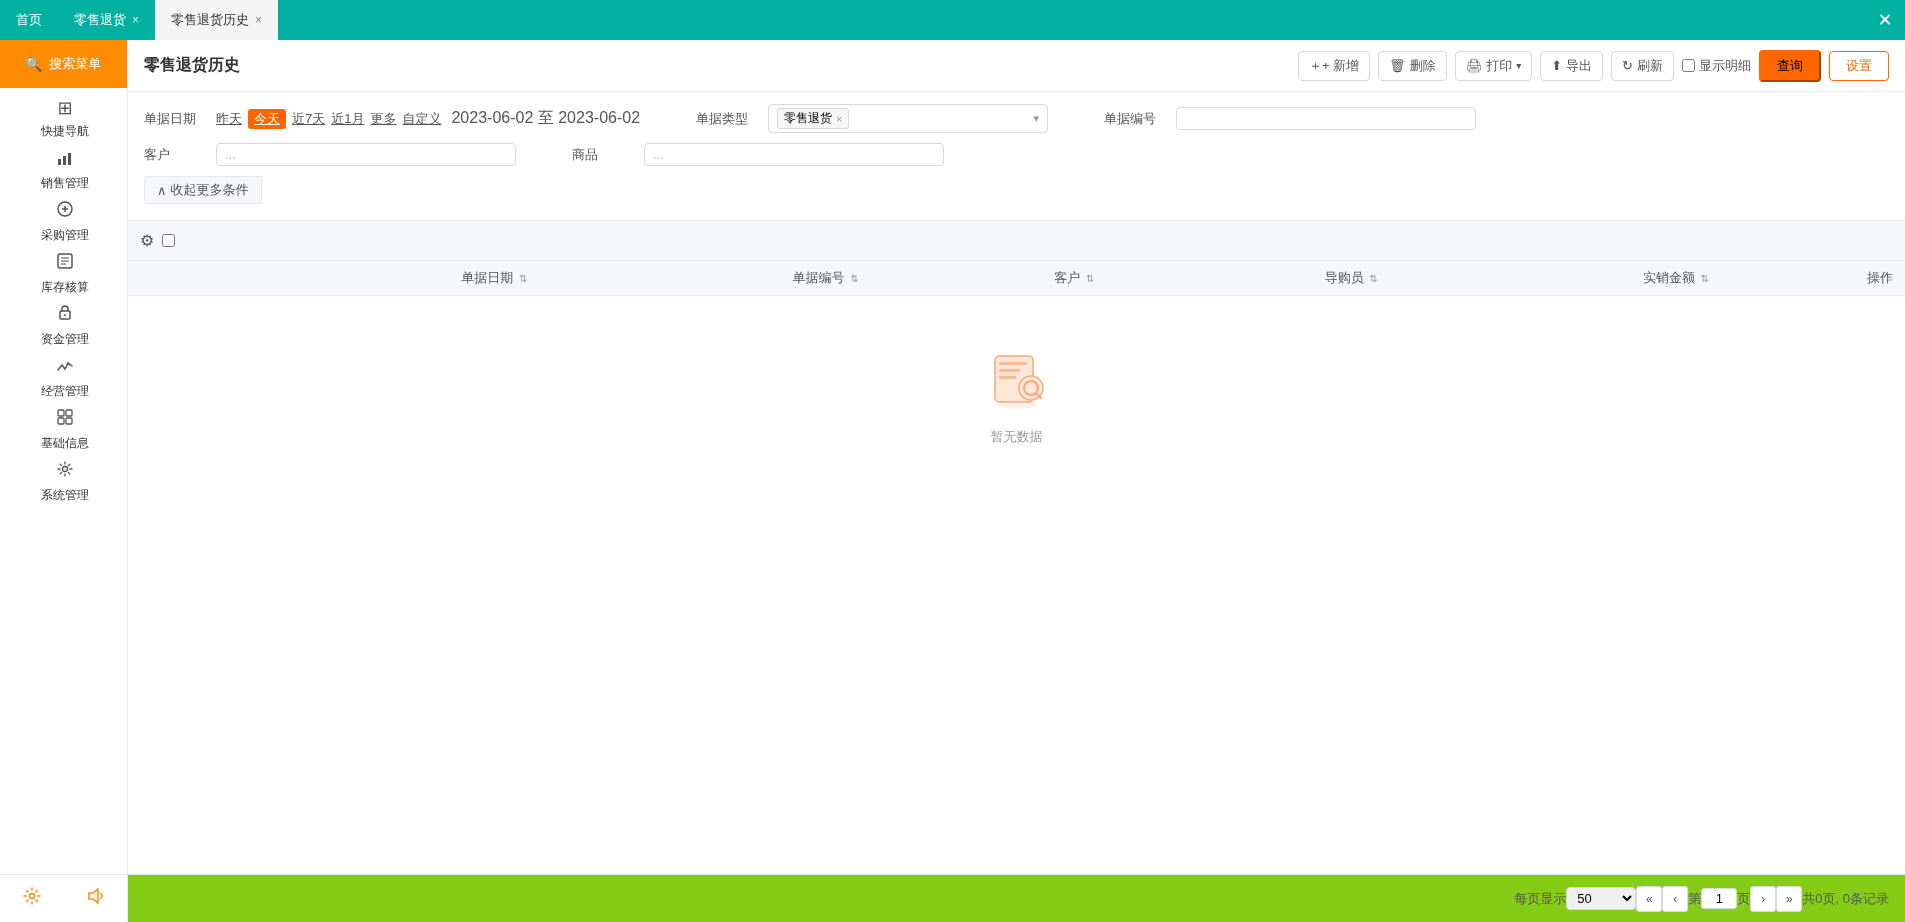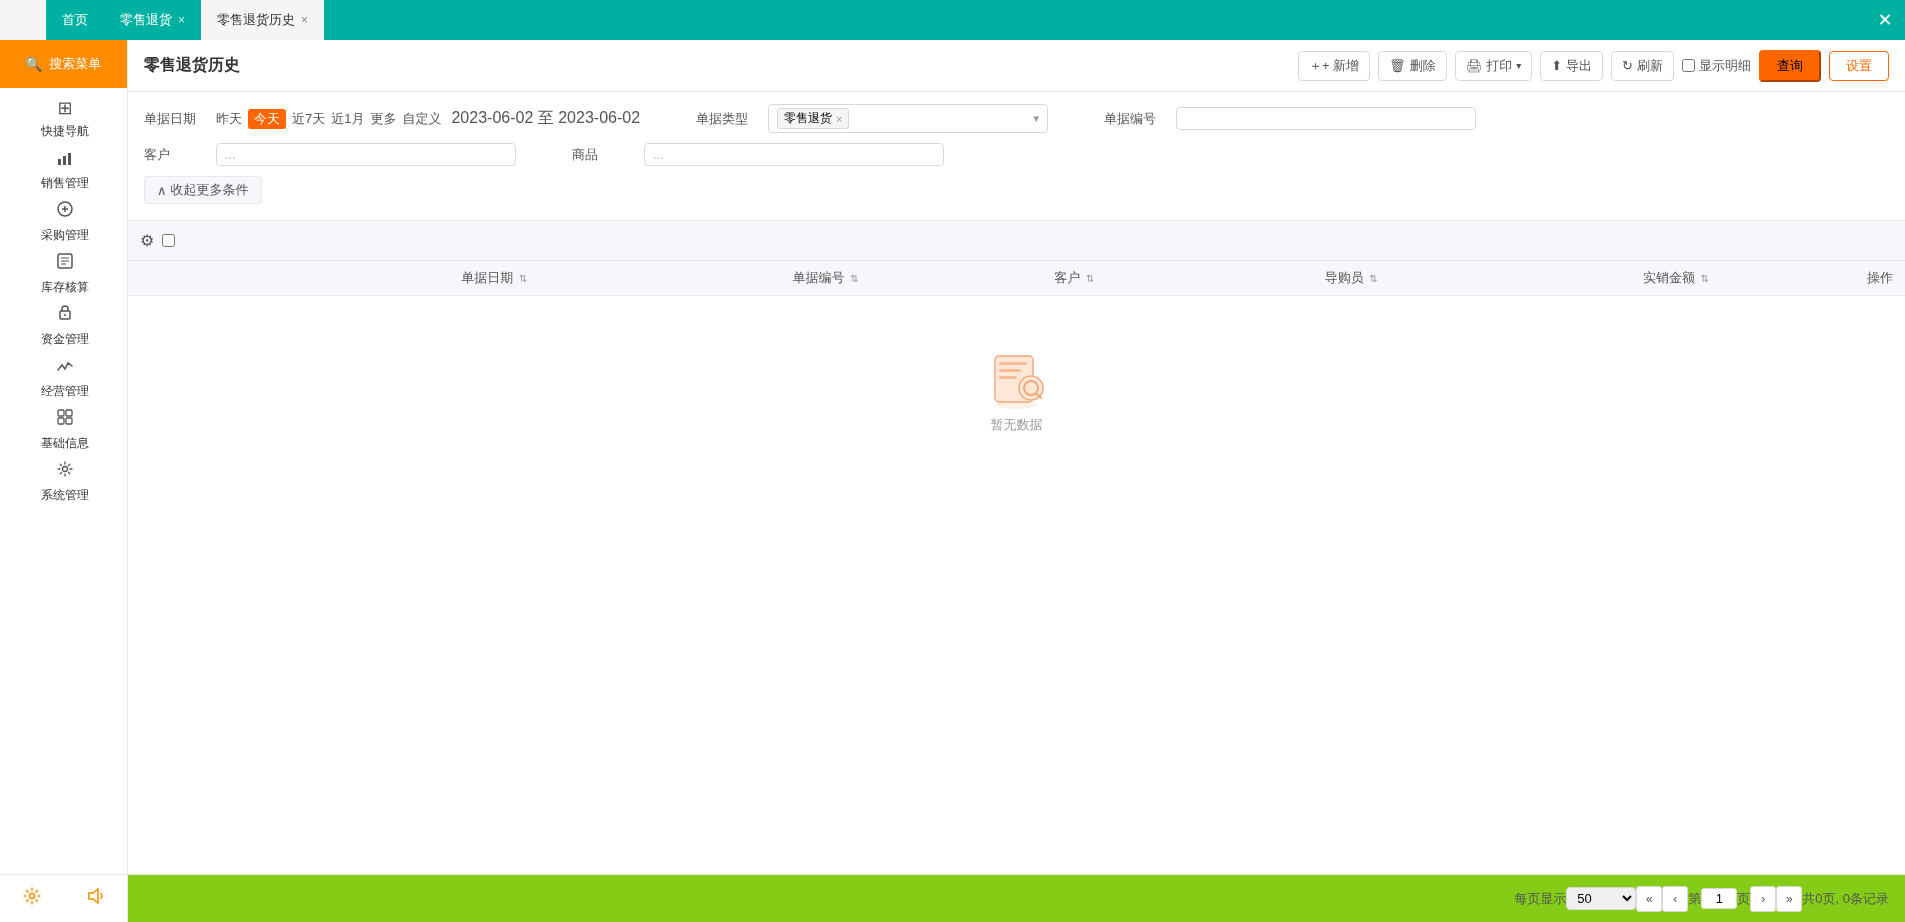--- a/index.html
+++ b/index.html
@@ -5,21 +5,20 @@
     * { box-sizing: border-box; margin: 0; padding: 0; font-family: 'Microsoft YaHei', Arial, sans-serif; }
     body { width: 1905px; height: 922px; overflow: hidden; background: #f5f5f5; display: flex; flex-direction: column; }
 
     
     .top-bar {
       height: 40px;
       background: #00b0a0;
       display: flex;
       align-items: center;
       flex-shrink: 0;
-      margin-left: 46px;
     }
     .top-bar-tabs {
       display: flex;
       align-items: center;
       flex: 1;
       height: 100%;
     }
     .tab-item {
       height: 100%;
       padding: 0 16px;
@@ -204,20 +203,21 @@
       display: flex;
       align-items: center;
       gap: 6px;
       font-size: 13px;
       color: #555;
     }
     .date-btn {
       cursor: pointer;
       color: #555;
       font-size: 13px;
+      text-decoration: underline;
     }
     .date-btn.active {
       background: #ff6600;
       color: #fff;
       padding: 1px 6px;
       border-radius: 3px;
     }
     .date-range {
       font-size: 16px;
       color: #555;
@@ -325,20 +325,21 @@
     .th-checkbox { width: 40px; }
     .th-settings { width: 40px; }
 
     
     .empty-state {
       flex: 1;
       display: flex;
       flex-direction: column;
       align-items: center;
       justify-content: center;
+      gap: 12px;
       padding: 40px 0;
     }
     .empty-icon {
       width: 80px;
       height: 80px;
     }
     .empty-text {
       font-size: 13px;
       color: #999;
     }

